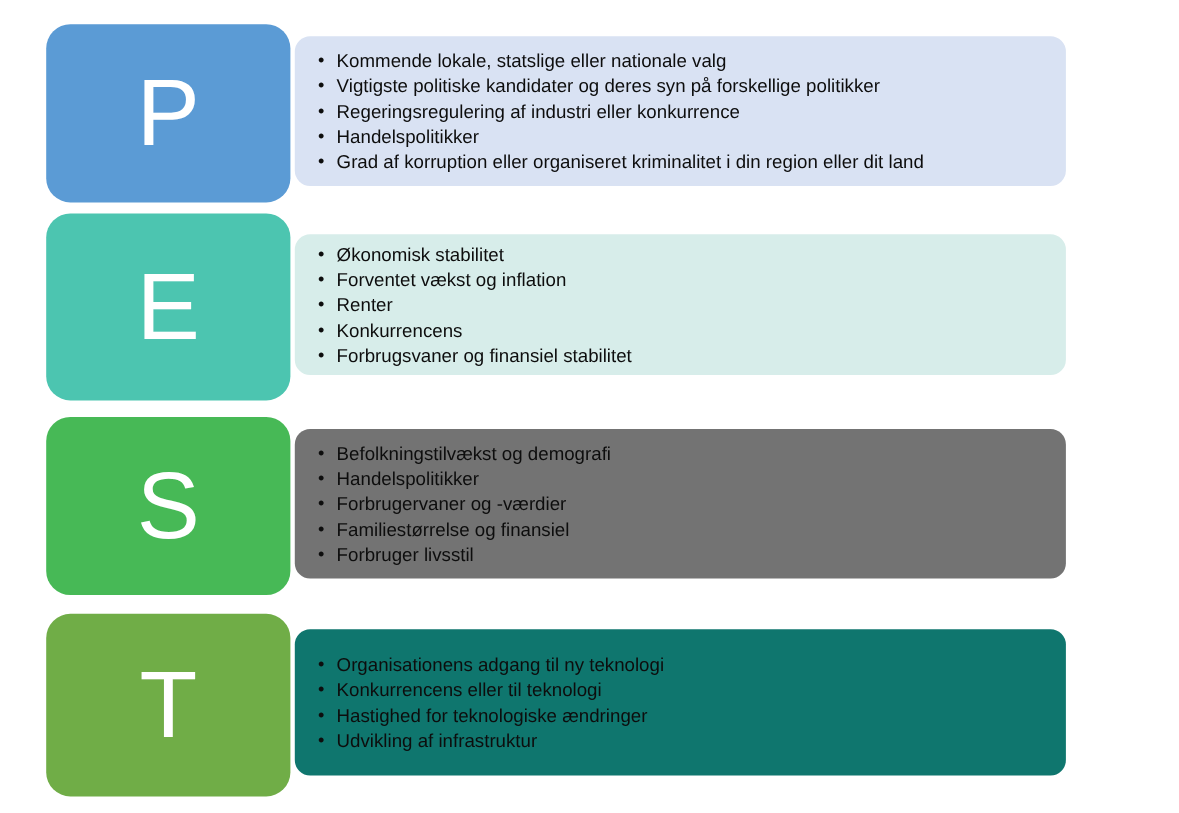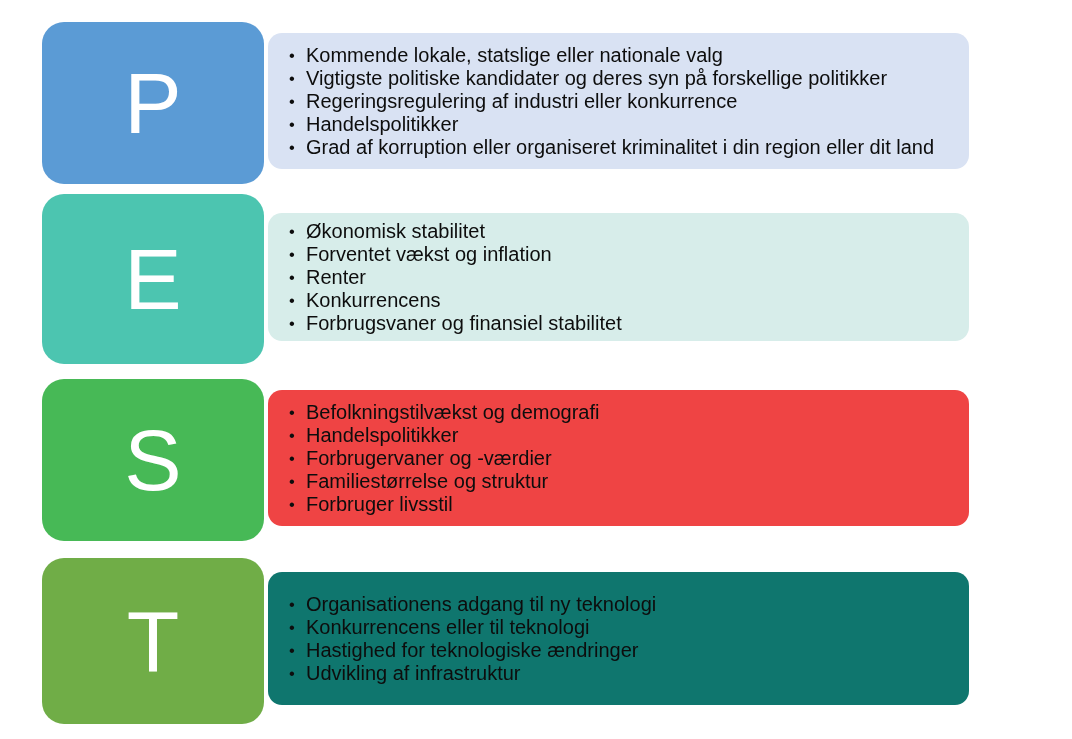--- a/index.html
+++ b/index.html
@@ -66,21 +66,21 @@
     list-style: none;
     margin: 0;
     padding: 0;
   }
   .bullet-item {
     position: relative;
     margin: 0;
     padding-left: 25px;
     color: #0d0d0d;
     font-family: "Liberation Sans", sans-serif;
-    font-size: 20px;
+    font-size: 17px;
     line-height: 23px;
     white-space: nowrap;
   }
   .bullet-item::before {
     content: "\2022";
     position: absolute;
     left: 8px;
     top: 0;
     font-size: 16.5px;
     line-height: 23px;
@@ -132,26 +132,26 @@
         <li class="bullet-item">Konkurrencens</li>
         <li class="bullet-item">Forbrugsvaner og finansiel stabilitet</li>
       </ul>
     </div>
   </div>
 
   <div class="pest-row" id="row-social">
     <div class="letter-tile" style="background: rgb(71, 185, 86);">
       <span class="letter-glyph" style="color: rgb(255, 255, 255);">S</span>
     </div>
-    <div class="bullet-panel" style="background: #ef4444;">
+    <div class="bullet-panel" style="background: #737373;">
       <ul class="bullet-list">
         <li class="bullet-item">Befolkningstilvækst og demografi</li>
         <li class="bullet-item">Handelspolitikker</li>
         <li class="bullet-item">Forbrugervaner og -værdier</li>
-        <li class="bullet-item">Familiestørrelse og struktur</li>
+        <li class="bullet-item">Familiestørrelse og finansiel</li>
         <li class="bullet-item">Forbruger livsstil</li>
       </ul>
     </div>
   </div>
 
   <div class="pest-row" id="row-technological">
     <div class="letter-tile" style="background: rgb(112, 173, 71);">
       <span class="letter-glyph" style="color: rgb(255, 255, 255);">T</span>
     </div>
     <div class="bullet-panel" style="background: #0f766e;">

